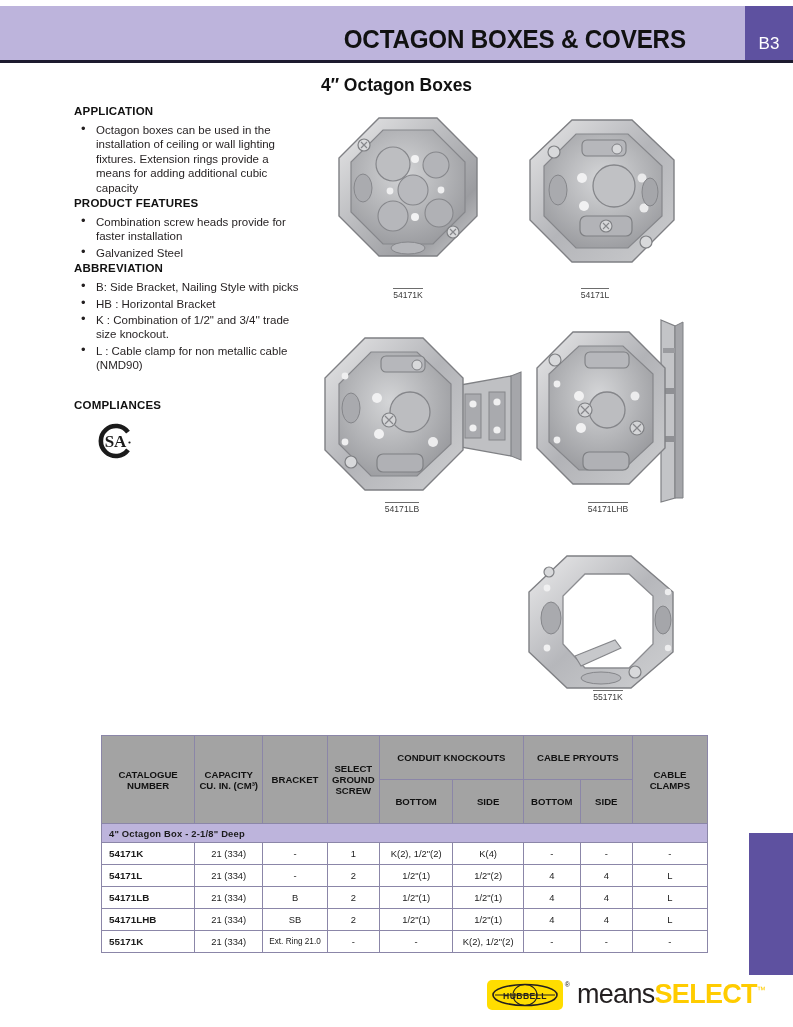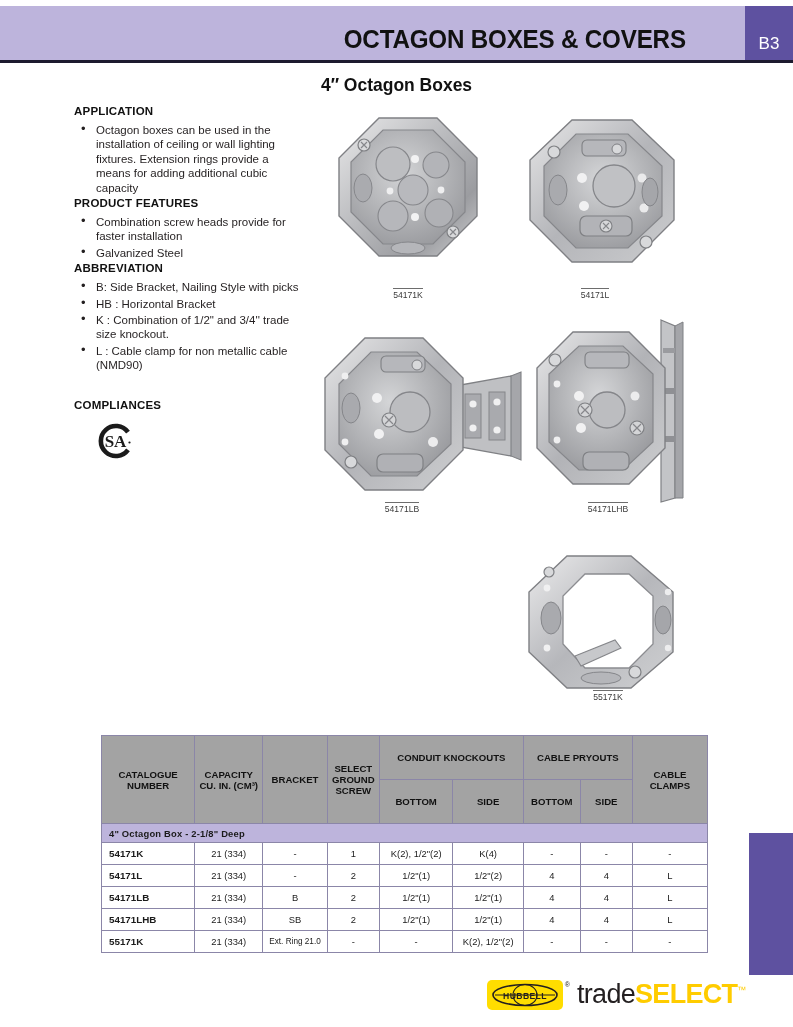--- a/index.html
+++ b/index.html
@@ -534,15 +534,15 @@
   <div class="logo-badge">
     <svg width="68" height="24" viewBox="0 0 68 24">
       <ellipse cx="34" cy="12" rx="32" ry="10.5" fill="none" stroke="#231f20" stroke-width="1.6"></ellipse>
       <ellipse cx="34" cy="12" rx="12" ry="10.5" fill="none" stroke="#231f20" stroke-width="1.1"></ellipse>
       <line x1="4" y1="12" x2="64" y2="12" stroke="#231f20" stroke-width="1"></line>
       <text x="34" y="15.6" font-family="Liberation Sans, sans-serif" font-size="8.6" font-weight="bold" fill="#231f20" text-anchor="middle" letter-spacing="0.4">HUBBELL</text>
     </svg>
     <span class="logo-reg">®</span>
   </div>
   <div class="logo-text">
-    <span class="t-trade">trade</span><span class="t-select">SELECT</span><span class="t-tm">™</span>
+    <span class="t-trade">means</span><span class="t-select">SELECT</span><span class="t-tm">™</span>
   </div>
 </div>
 
 </body></html>

